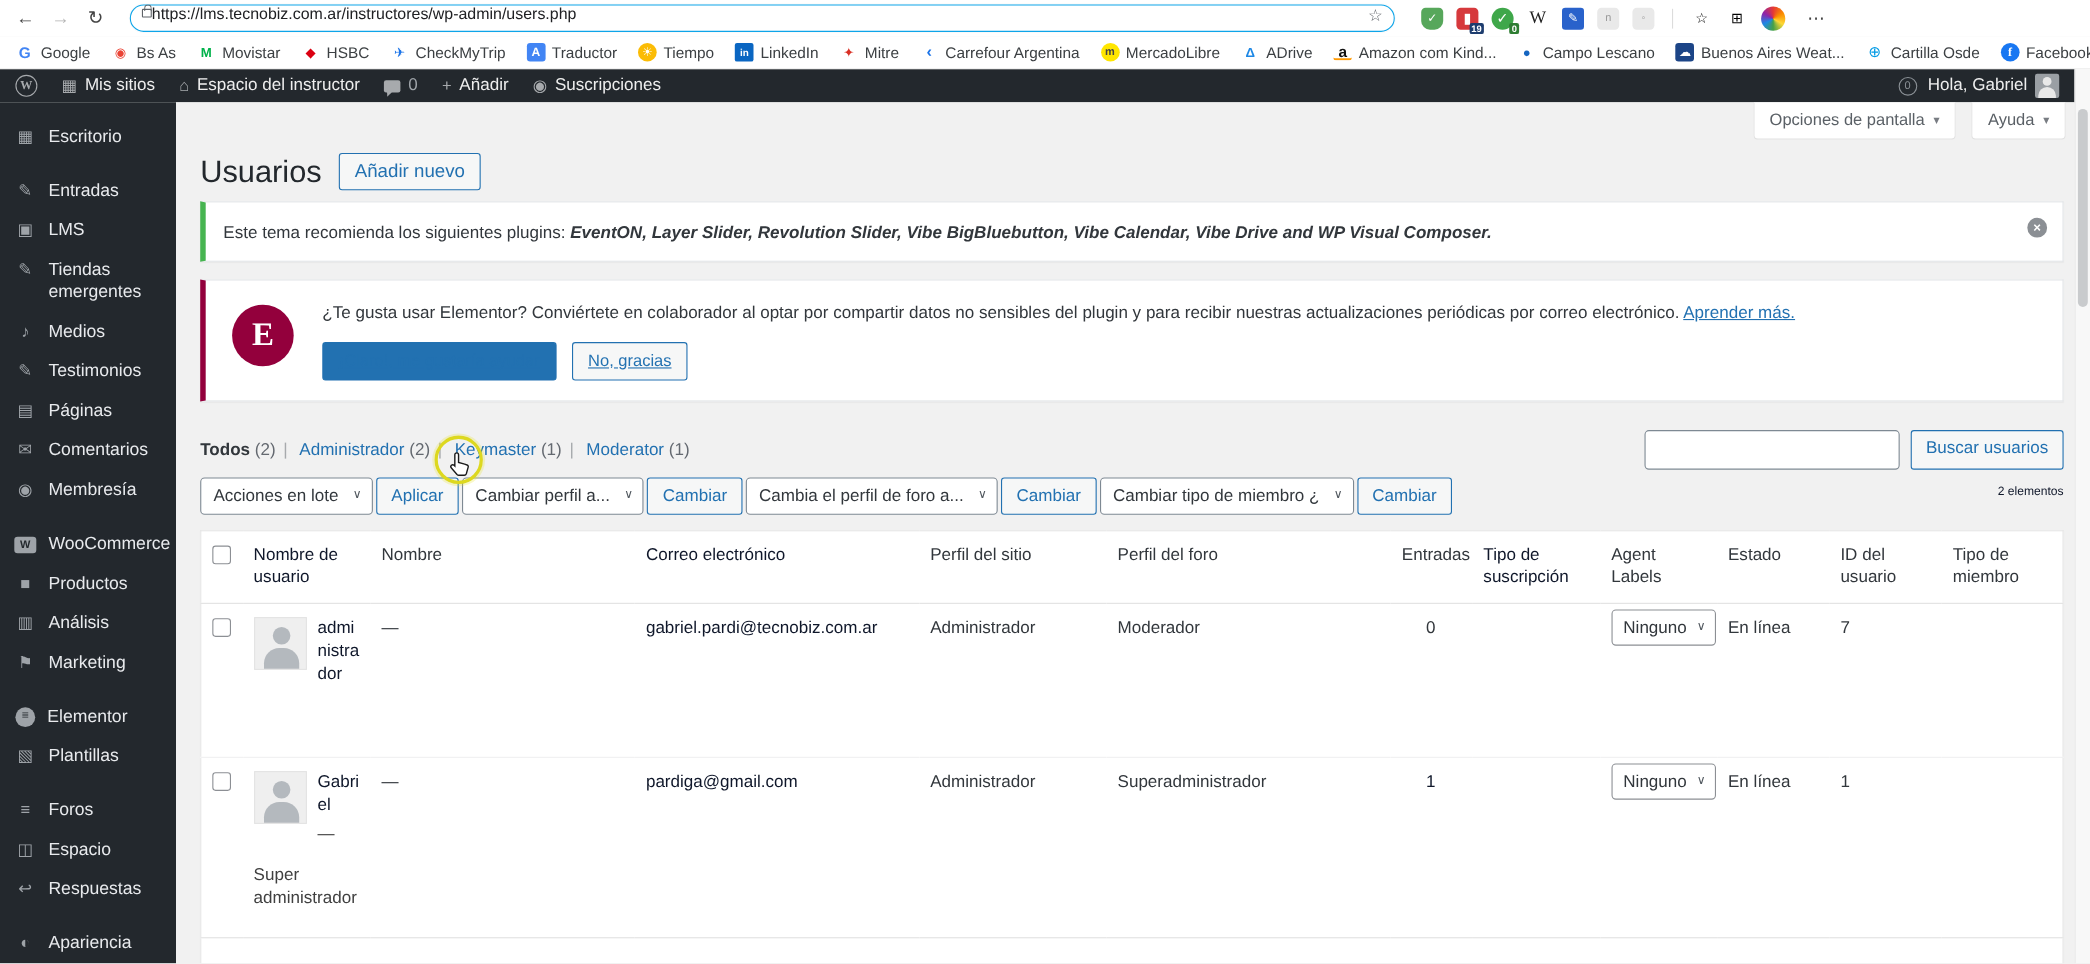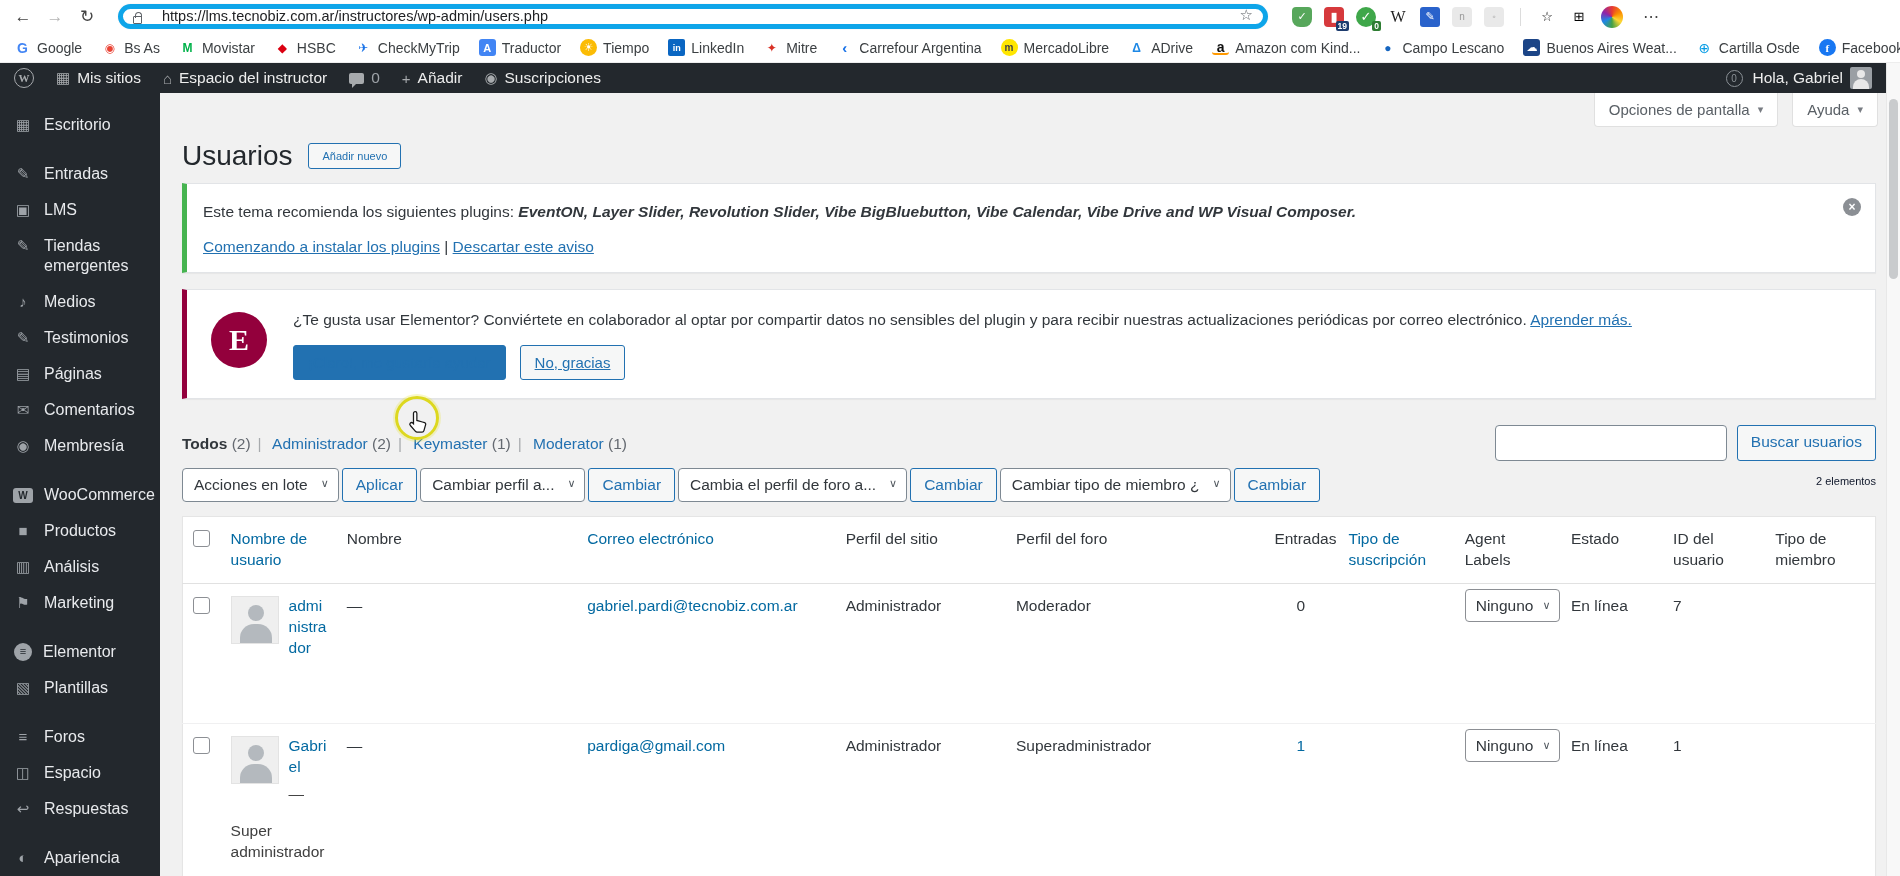--- a/index.html
+++ b/index.html
@@ -4,21 +4,21 @@
 <style>
   * { box-sizing: border-box; margin: 0; padding: 0; }
   html,body { width:1900px; height:876px; }
   body { font-family:"Liberation Sans","DejaVu Sans",sans-serif; background:#f1f1f1; overflow:hidden; }
   .stage { position:relative; width:1900px; height:876px; overflow:hidden; background:#f1f1f1; }
 
   
   .b-toolbar { position:absolute; left:0; top:0; width:1900px; height:33px; background:#fff; display:flex; align-items:center; padding:0 10px; gap:6px; }
   .nav-ic { width:26px; height:26px; display:inline-flex; align-items:center; justify-content:center; font-size:17px; color:#444; border-radius:4px; }
   .nav-ic.disabled { color:#b5b5b5; }
-  .addrbar { flex:0 0 1150px; margin-left:12px; height:25px; background:#fff; border:5px solid #0ea5e9; border-radius:13px; display:flex; align-items:flex-end; padding:0 10px; gap:20px; box-shadow:0 0 0 1px rgba(0,0,0,0.02); }
+  .addrbar { flex:0 0 1150px; margin-left:12px; height:25px; background:#fff; border:1px solid #0ea5e9; border-radius:13px; display:flex; align-items:flex-start; padding:0 10px; gap:0; box-shadow:0 0 0 1px rgba(0,0,0,0.02); }
   .lock { width:9px; height:8px; border:1.4px solid #5f6368; border-radius:1px; position:relative; margin-top:3px; }
   .lock:before { content:""; position:absolute; left:1px; top:-5px; width:5px; height:5px; border:1.4px solid #5f6368; border-bottom:none; border-radius:4px 4px 0 0; }
   .url { font-size:14.5px; color:#202124; white-space:nowrap; overflow:hidden; flex:1; }
   .addr-star { margin-left:auto; color:#5f6368; font-size:15px; }
   .ext-area { display:flex; align-items:center; gap:12px; margin-left:18px; }
   .extic { position:relative; width:20px; height:20px; display:inline-flex; align-items:center; justify-content:center; font-size:13px; border-radius:4px; }
   .extic .badge { position:absolute; bottom:-4px; right:-5px; font-size:8.5px; font-weight:700; color:#fff; border-radius:2px; padding:0 2px; line-height:10px; }
   .e-shield { background:#57a75b; color:#fff; border-radius:4px 4px 8px 8px; font-size:11px; }
   .e-red { background:#d6393c; color:#fff; }
   .e-red .badge { background:#1d3c6e; }
@@ -77,21 +77,21 @@
   .sb-gap { margin-top:13px; }
 
   
   .content { position:absolute; left:160px; top:93px; right:14px; bottom:0; overflow:hidden; padding:16px 10px 0 22px; background:#f1f1f1; }
   .screen-meta { position:absolute; top:0; right:8px; display:flex; gap:14px; }
   .meta-btn { background:#fff; border:1px solid #e0e0e0; border-top:none; border-radius:0 0 4px 4px; padding:8px 14px; color:#5a6066; font-size:15px; display:flex; align-items:center; gap:8px; }
   .meta-btn .caret { font-size:11px; color:#787c82; }
 
   .titlerow { margin-top:30px; display:flex; align-items:center; gap:16px; }
   h1.pagetitle { font-size:28px; font-weight:400; color:#23282d; line-height:1.2; }
-  .btn-addnew { border:1px solid #2271b1; color:#2271b1; background:#f6f7f7; border-radius:3px; padding:6px 13px; font-size:11px; }
+  .btn-addnew { border:1px solid #2271b1; color:#2271b1; background:#f6f7f7; border-radius:3px; padding:6px 13px; font-size:17px; }
 
   .notice { background:#fff; border:1px solid #e2e4e7; box-shadow:0 1px 1px rgba(0,0,0,.04); position:relative; }
   .notice-plugins { margin-top:10px; border-left:5px solid #46b450; padding:4px 46px 14px 16px; }
   .notice-plugins p { font-size:15.5px; color:#32373c; margin-top:12px; line-height:1.5; }
   .plugins-em { font-style:italic; font-weight:600; }
   .notice a { color:#2271b1; text-decoration:underline; }
   .dismiss { position:absolute; right:14px; top:14px; width:18px; height:18px; border-radius:50%; background:#8b8f94; color:#fff; font-size:12px; font-weight:700; display:flex; align-items:center; justify-content:center; line-height:1; }
 
   .notice-elementor { margin-top:16px; border-left:5px solid #93003c; padding:18px 20px 18px 0; display:flex; align-items:flex-start; }
   .el-logo { flex:0 0 56px; width:56px; height:56px; margin:4px 26px 0 24px; border-radius:50%; background:#93003c; color:#fff; display:flex; align-items:center; justify-content:center; font-size:30px; font-weight:700; font-family:"Liberation Serif",serif; }
@@ -112,21 +112,21 @@
   .btn-action { background:#f6f7f7; color:#2271b1; border:1px solid #2271b1; border-radius:3px; padding:7px 13px; font-size:15.5px; white-space:nowrap; }
   .lc-right { display:flex; flex-direction:column; align-items:flex-end; }
   .searchrow { display:flex; gap:10px; margin-top:2px; }
   .search-input { width:232px; height:36px; border:1px solid #7e8993; border-radius:4px; background:#fff; }
   .count { margin-top:14px; color:#0f172a; font-size:11px; }
 
   table.users { width:100%; margin-top:14px; border-collapse:collapse; background:#fff; border:1px solid #e5e5e5; box-shadow:0 1px 1px rgba(0,0,0,.04); table-layout:fixed; }
   .users th, .users td { text-align:left; vertical-align:top; padding:12px 10px; font-size:15.5px; color:#32373c; font-weight:400; line-height:1.35; }
   .users thead th { border-bottom:1px solid #e1e1e1; }
   .users tfoot th { border-top:1px solid #e1e1e1; }
-  .users a { color:#0369a1; text-decoration:none; }
+  .users a { color:#0f172a; text-decoration:none; }
   .col-cb { width:38px; } .col-user { width:116px; } .col-name { width:240px; } .col-email { width:258px; }
   .col-site { width:170px; } .col-forum { width:258px; } .col-posts { width:74px; } .col-susc { width:116px; }
   .col-agent { width:106px; } .col-estado { width:102px; } .col-id { width:102px; } .col-member { width:110px; }
   .cb { appearance:none; -webkit-appearance:none; width:17px; height:17px; border:1px solid #8c8f94; border-radius:3px; background:#fff; margin-top:1px; }
   tr.r1 { height:140px; } tr.r2 { height:164px; }
   tr.r2 td { border-top:1px solid #f0f0f1; }
   .avatar { float:left; width:48px; height:48px; background:#efefef; border:1px solid #e3e3e3; position:relative; overflow:hidden; margin-right:10px; }
   .avatar:before { content:""; position:absolute; left:16px; top:8px; width:16px; height:16px; border-radius:50%; background:#b4b9be; }
   .avatar:after { content:""; position:absolute; left:8px; top:27px; width:32px; height:20px; border-radius:14px 14px 0 0; background:#b4b9be; }
   .ucell a { overflow-wrap:anywhere; }
@@ -374,25 +374,20 @@
         </span>
     </div>
 
     <div class="titlerow">
       <h1 class="pagetitle">Usuarios</h1>
       <a class="btn-addnew">Añadir nuevo</a>
     </div>
 
     <div class="notice notice-plugins">
       <p><span>Este tema recomienda los siguientes plugins: </span><span class="plugins-em">EventON, Layer Slider, Revolution Slider, Vibe BigBluebutton, Vibe Calendar, Vibe Drive and WP Visual Composer.</span></p>
-      <p>
-        <a>Comenzando a instalar los plugins</a>
-        <span>|</span>
-        <a>Descartar este aviso</a>
-      </p>
       <span class="dismiss">×</span>
     </div>
 
     <div class="notice notice-elementor">
       <span class="el-logo">E</span>
       <div class="el-body">
         <p><span>¿Te gusta usar Elementor? Conviértete en colaborador al optar por compartir datos no sensibles del plugin y para recibir nuestras actualizaciones periódicas por correo electrónico. </span><a>Aprender más.</a></p>
         <div class="el-buttons">
           <a class="btn-primary">¡Claro!, me gustaría ayudar</a>
           <a class="btn-sec">No, gracias</a>

